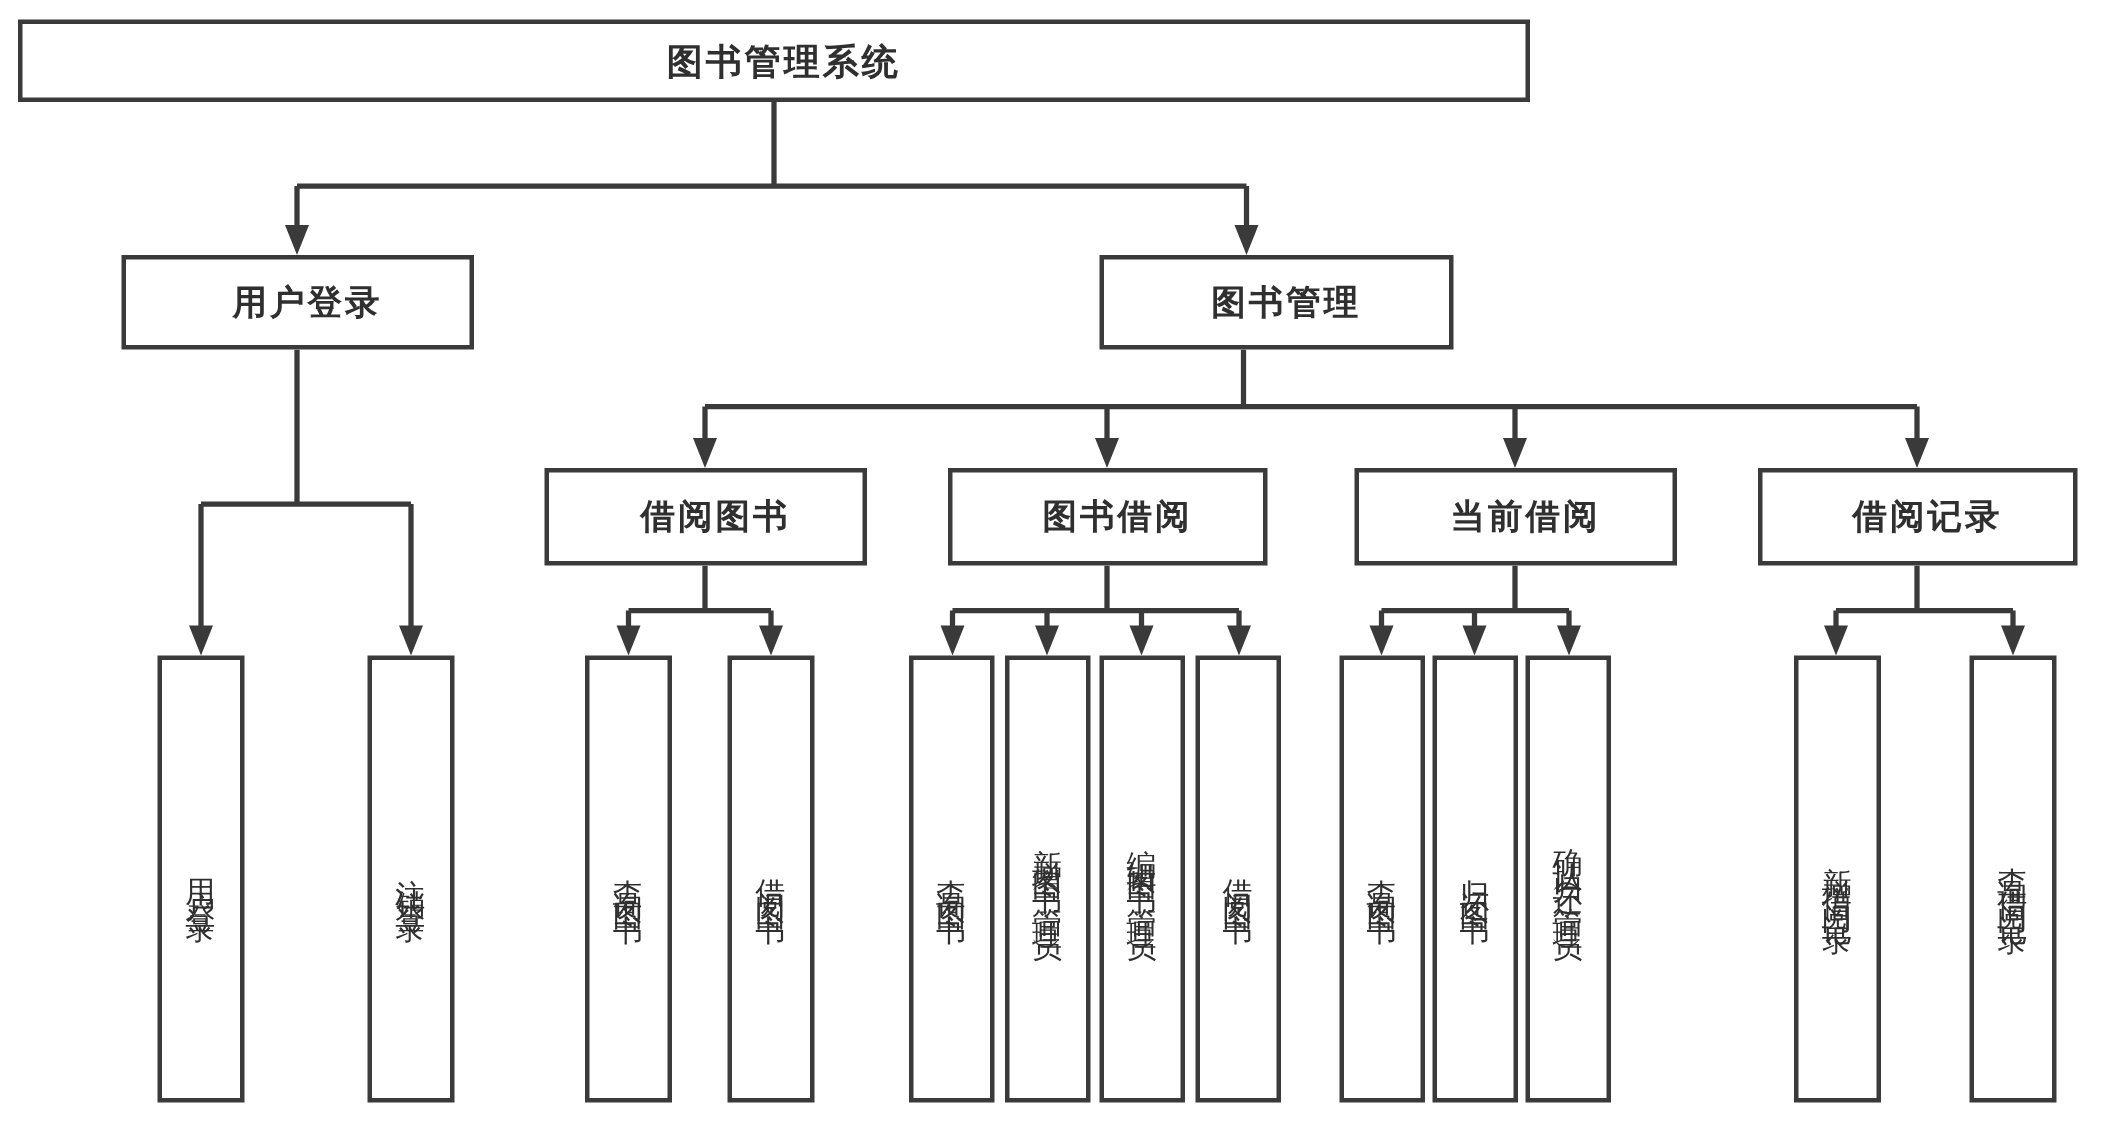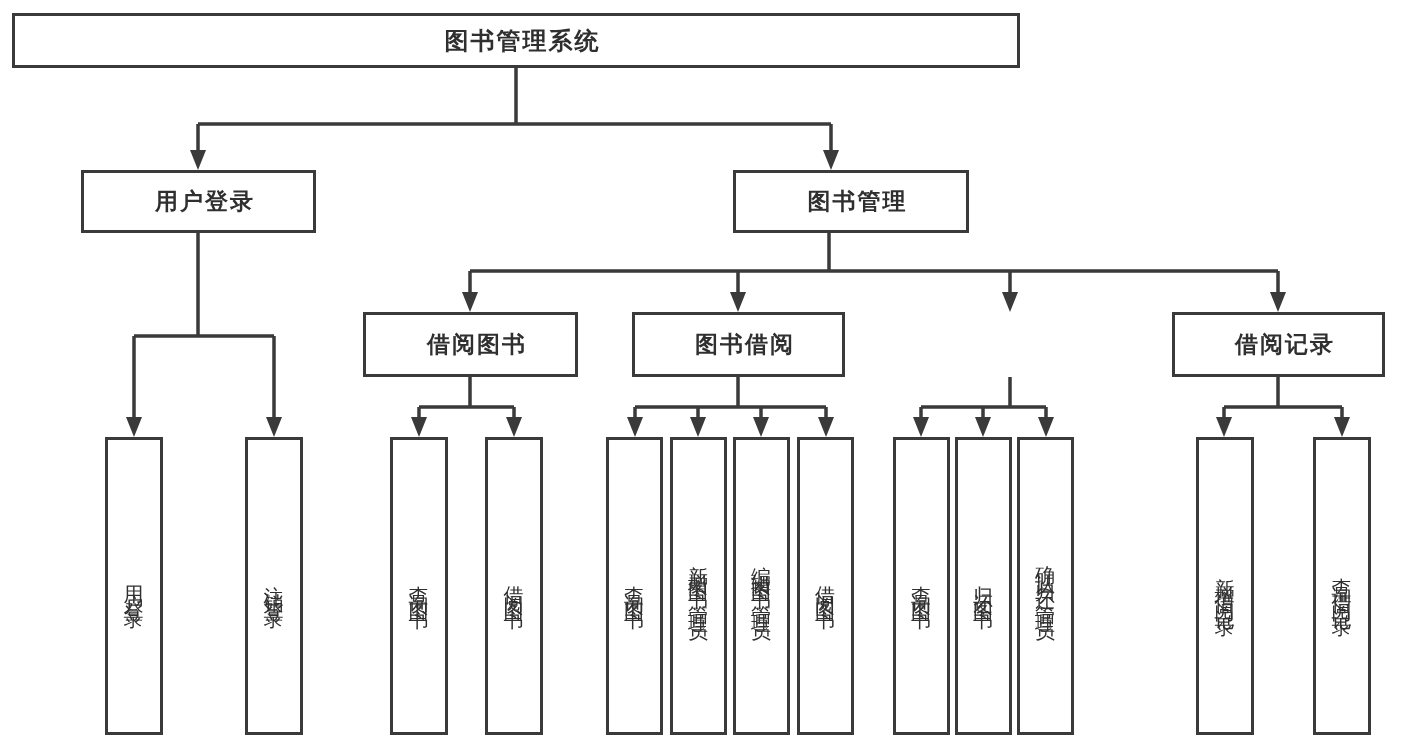--- a/index.html
+++ b/index.html
@@ -90,20 +90,21 @@
     <polygon points="1334,417 1350,417 1342,437"></polygon>
   </svg>
 
   <div class="node h root" style="left:12px;top:13px;width:1008px;height:55px;">图书管理系统</div>
 
   <div class="node h" style="left:81px;top:170px;width:235px;height:63px;">用户登录</div>
   <div class="node h" style="left:733px;top:170px;width:236px;height:63px;">图书管理</div>
 
   <div class="node h" style="left:363px;top:312px;width:215px;height:65px;">借阅图书</div>
   <div class="node h" style="left:632px;top:312px;width:213px;height:65px;">图书借阅</div>
+  <div class="node h" style="left:903px;top:312px;width:215px;height:65px;">当前借阅</div>
   <div class="node h" style="left:1172px;top:312px;width:213px;height:65px;">借阅记录</div>
 
   <div class="node leaf" style="left:105px;top:437px;width:58px;height:298px;">用户登录</div>
   <div class="node leaf" style="left:245px;top:437px;width:58px;height:298px;">注销登录</div>
 
   <div class="node leaf" style="left:390px;top:437px;width:58px;height:298px;">查询图书</div>
   <div class="node leaf" style="left:485px;top:437px;width:58px;height:298px;">借阅图书</div>
 
   <div class="node leaf" style="left:606px;top:437px;width:57px;height:298px;">查询图书</div>
   <div class="node leaf" style="left:670px;top:437px;width:57px;height:298px;">新增图书（管理员）</div>

